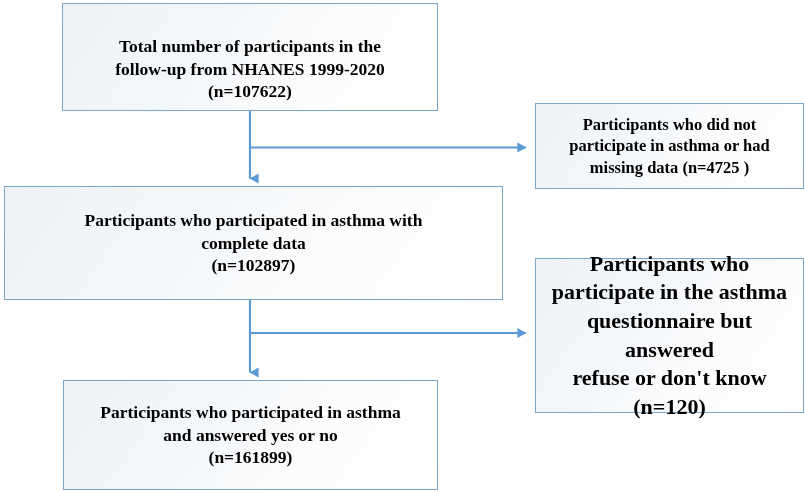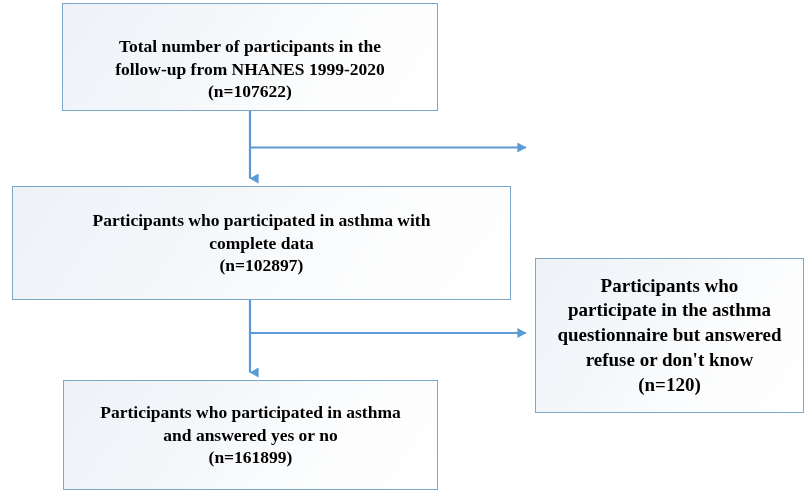--- a/index.html
+++ b/index.html
@@ -31,31 +31,31 @@
     color: #000000;
     line-height: 1.30;
     white-space: pre-line;
     padding: 0 8px;
   }
 
   
   #box-top      { left: 62px;  top: 3px;   width: 376px; height: 108px; }
   #box-top .box-text      { font-size: 17.5px; margin-top: 24px; }
 
-  #box-middle   { left: 12px;   top: 186px; width: 499px; height: 114px; }
+  #box-middle   { left: 4px;   top: 186px; width: 499px; height: 114px; }
   #box-middle .box-text   { font-size: 17.5px; }
 
   #box-bottom   { left: 63px;  top: 380px; width: 375px; height: 110px; }
   #box-bottom .box-text   { font-size: 17.5px; }
 
   #box-excl-1   { left: 535px; top: 103px; width: 269px; height: 86px; }
   #box-excl-1 .box-text   { font-size: 16.5px; }
 
   #box-excl-2   { left: 535px; top: 258px; width: 269px; height: 155px; }
-  #box-excl-2 .box-text   { font-size: 19px; }
+  #box-excl-2 .box-text   { font-size: 22px; }
 
   
   #connectors {
     position: absolute;
     left: 0;
     top: 0;
     width: 805px;
     height: 492px;
     pointer-events: none;
   }
@@ -95,20 +95,25 @@
 complete data
 (n=102897)</span>
   </div>
 
   <div class="flow-box" id="box-bottom">
     <span class="box-text">Participants who participated in asthma
 and answered yes or no
 (n=161899)</span>
   </div>
 
+  <div class="flow-box" id="box-excl-1">
+    <span class="box-text">Participants who did not
+participate in asthma or had
+missing data (n=4725 )</span>
+  </div>
 
   <div class="flow-box" id="box-excl-2">
     <span class="box-text">Participants  who
 participate in the asthma
 questionnaire but answered
 refuse or don't know
 (n=120)</span>
   </div>
 
 </div>

